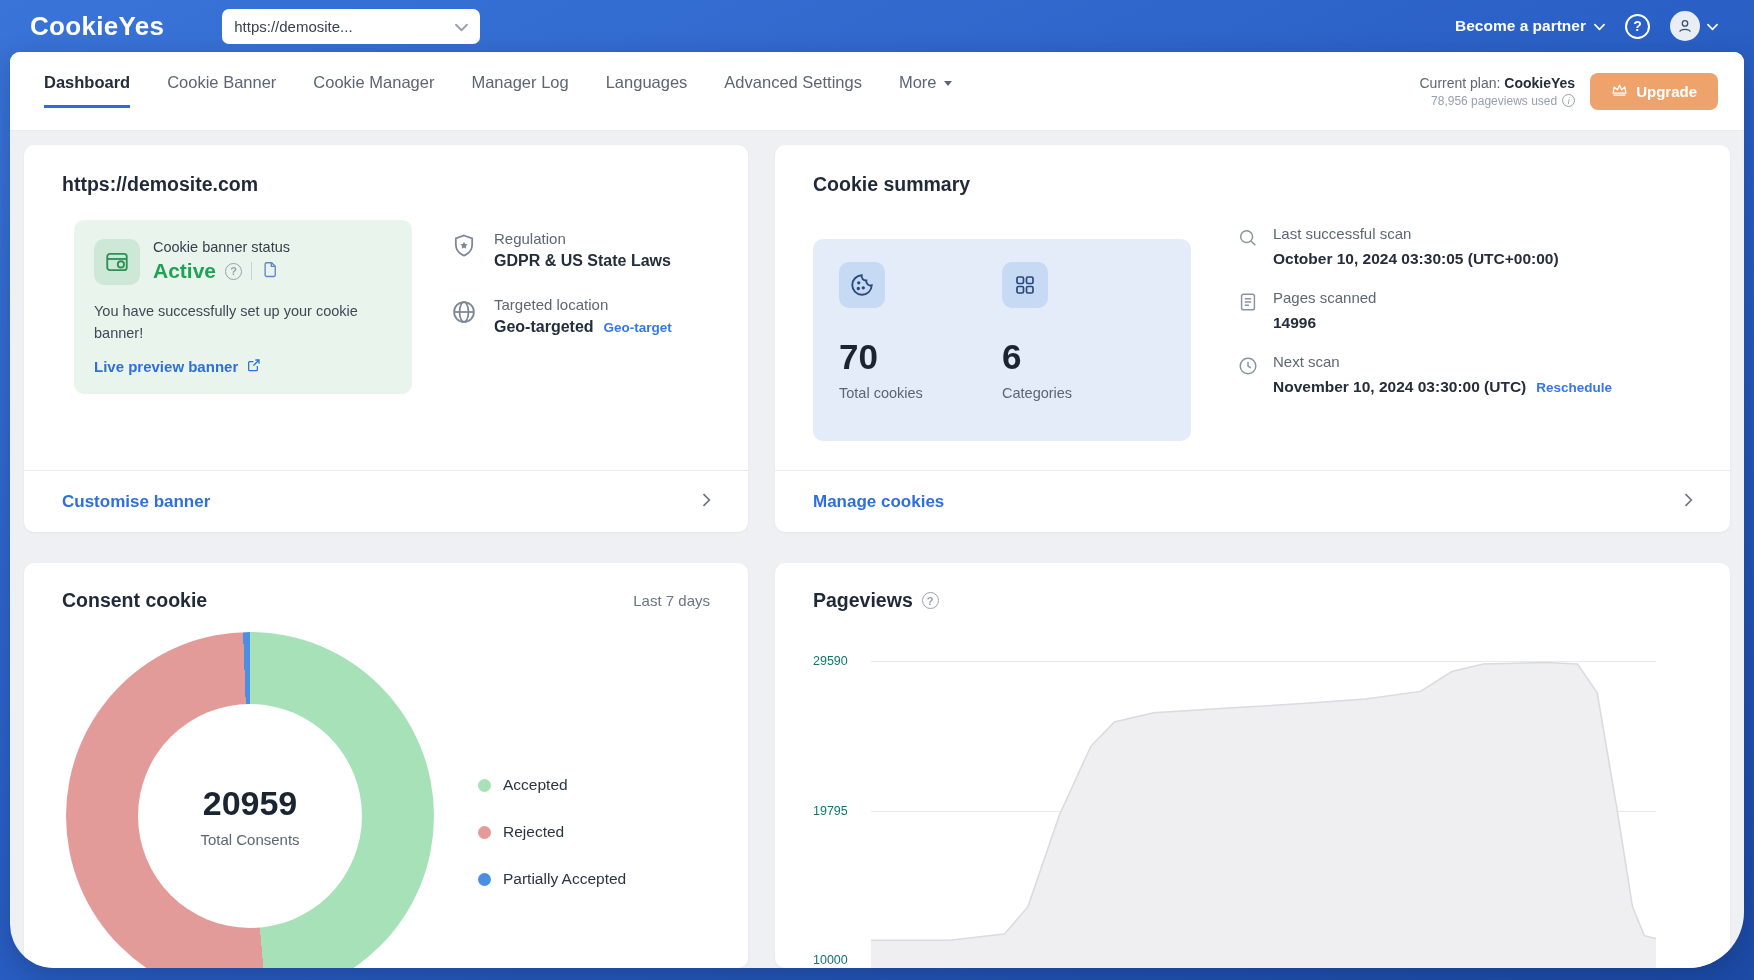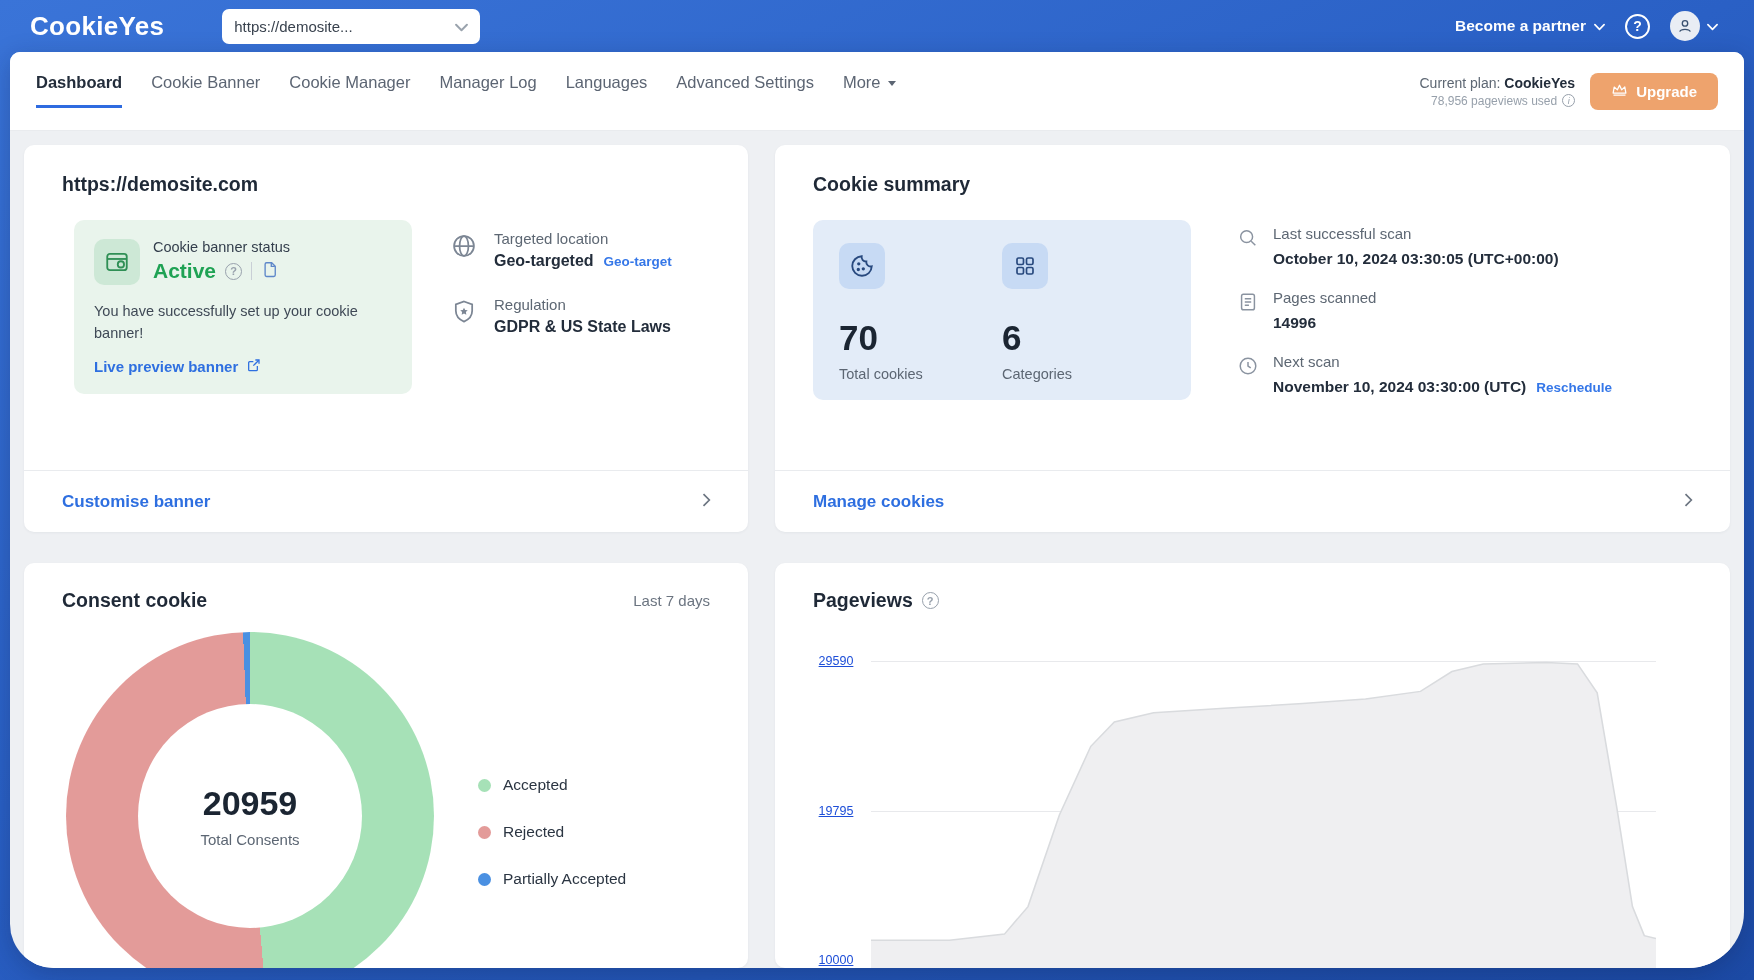--- a/index.html
+++ b/index.html
@@ -32,21 +32,21 @@
   
   .panel {
     margin:0 10px; height:916px; background:#eef0f3; overflow:hidden;
     border-radius:10px 10px 56px 44px; display:flex; flex-direction:column;
     box-shadow:0 6px 24px rgba(10,25,60,.25);
   }
 
   
   .nav { height:78px; background:#fff; display:flex; padding:0 26px; box-shadow:0 1px 0 #e9ebee; flex:0 0 auto; }
   .tabs { display:flex; gap:29px; padding-top:21px; align-items:flex-start; }
-  .tab { font-size:16.5px; color:#5c6573; padding-bottom:16px; cursor:pointer; white-space:nowrap; display:flex; align-items:center; gap:7px; }
+  .tab { font-size:16.5px; color:#5c6573; padding-bottom:16px; cursor:pointer; white-space:nowrap; display:flex; align-items:center; gap:7px;margin-left:8px; }
   .tab.active { color:#232d3b; font-weight:700; border-bottom:3px solid #2e6be0; padding-bottom:13px; }
   .caret-down { width:0; height:0; border-left:4.5px solid transparent; border-right:4.5px solid transparent; border-top:5.5px solid #5c6573; margin-top:2px; }
   .nav-right { margin-left:auto; align-self:center; display:flex; align-items:center; gap:15px; }
   .plan-col { text-align:right; }
   .plan-line1 { font-size:14px; color:#5d6773; }
   .plan-line1 b { color:#232d3b; font-weight:700; }
   .plan-line2 { font-size:12px; color:#97a0ab; margin-top:3px; display:flex; align-items:center; justify-content:flex-end; gap:5px; }
   .mini-info { width:13px; height:13px; border-radius:50%; border:1.3px solid #97a0ab; font-size:9px; display:inline-flex; align-items:center; justify-content:center; color:#97a0ab; cursor:pointer; }
   .mini-info::after { content:"i"; font-style:italic; }
   .upgrade-btn {
@@ -83,21 +83,21 @@
   .inline-link { font-size:13.5px; font-weight:600; color:#3577e8; margin-left:10px; cursor:pointer; }
   .card-footer {
     position:absolute; left:0; right:0; bottom:0; height:62px; border-top:1px solid #e9ebee;
     display:flex; align-items:center; justify-content:space-between; padding:0 32px 0 38px;
   }
   .footer-link { font-size:17px; font-weight:700; color:#2e6fe0; cursor:pointer; }
   .chev-right { color:#6b7480; cursor:pointer; }
 
   
   .card2-body { display:flex; margin-top:24px; }
-  .summary-panel { width:378px; height:180px; background:#e3ecf8; border-radius:10px; padding:23px 26px; display:flex; flex:0 0 auto; }
+  .summary-panel { width:378px; height:202px; background:#e3ecf8; border-radius:10px; padding:23px 26px; display:flex; flex:0 0 auto;margin-top:19px; }
   .stat { width:50%; }
   .tile-blue { background:#c7daf4; color:#28497e; }
   .stat-num { font-size:35px; font-weight:800; color:#1b2532; margin-top:29px; }
   .stat-label { font-size:14.5px; color:#5c6673; margin-top:8px; }
   .scan-col { margin-left:46px; margin-top:5px; display:flex; flex-direction:column; gap:21px; }
   .scan-row { display:flex; gap:14px; }
   .scan-icon { color:#8a93a0; margin-top:2px; }
   .scan-label { font-size:15px; color:#5d6773; }
   .scan-value { font-size:15.5px; font-weight:700; color:#232d3b; margin-top:8px; display:flex; align-items:baseline; }
 
@@ -111,21 +111,21 @@
   .donut-label { font-size:15px; color:#5c6673; margin-top:8px; }
   .legend { margin-left:44px; margin-top:144px; display:flex; flex-direction:column; gap:29px; }
   .legend-item { display:flex; align-items:center; gap:12px; }
   .dot { width:13px; height:13px; border-radius:50%; flex:0 0 auto; }
   .legend-label { font-size:15.5px; color:#2b3542; }
 
   
   .card4-head { display:flex; align-items:center; gap:9px; padding:26px 38px 0; }
   .chart-wrap { position:relative; margin-top:26px; height:360px; margin-left:38px; margin-right:38px; }
   .gridline { position:absolute; left:58px; right:36px; height:1px; background:#e8e9ec; }
-  .ytick { position:absolute; left:0; width:46px; text-align:center; font-size:12.5px; color:#1d4ed8; transform:translateY(-50%);text-decoration:underline; }
+  .ytick { position:absolute; left:0; width:46px; text-align:left; font-size:12.5px; color:#0f766e; transform:translateY(-50%); }
   .chart-svg { position:absolute; left:58px; top:0; width:calc(100% - 94px); height:345px; }
 </style>
 </head>
 <body>
 
 <div class="topbar">
   <div class="logo">CookieYes</div>
   <div class="url-select">
     <span>https://demosite...</span>
     <span class="chev">
@@ -235,43 +235,43 @@
                   <path d="M19.2 4.8 11 13"></path>
                   <path d="M17 13.5V19a1.5 1.5 0 0 1-1.5 1.5H5.5A1.5 1.5 0 0 1 4 19V8.5A1.5 1.5 0 0 1 5.5 7H11"></path>
                 </svg>
             </span>
           </div>
         </div>
         <div class="meta-col">
           <div class="meta-row">
             <span class="meta-icon">
               <svg width="28" height="28" viewBox="0 0 24 24" fill="none" stroke="currentColor" stroke-width="1.5">
+                  <path d="M12 3 19 5.5 V11 c0 4.5-3 7.6-7 9.2 C8 18.6 5 15.5 5 11 V5.5 Z"></path>
+                  <path d="M12 8.3l1 2 2.2.3-1.6 1.5.4 2.2-2-1-2 1 .4-2.2L8.8 10.6l2.2-.3Z" fill="currentColor" stroke="none"></path>
+                </svg>
+            </span>
+            <div>
+              <div class="meta-label">Regulation</div>
+              <div class="meta-value">GDPR &amp; US State Laws</div>
+            </div>
+          </div>
+          <div class="meta-row">
+            <span class="meta-icon">
+              <svg width="28" height="28" viewBox="0 0 24 24" fill="none" stroke="currentColor" stroke-width="1.5">
                   <circle cx="12" cy="12" r="8.5"></circle>
                   <ellipse cx="12" cy="12" rx="3.8" ry="8.5"></ellipse>
                   <path d="M3.5 12h17"></path>
                 </svg>
             </span>
             <div>
               <div class="meta-label">Targeted location</div>
               <div class="meta-value">
                 <span>Geo-targeted</span>
                 <span class="inline-link">Geo-target</span>
               </div>
-            </div>
-          </div>
-          <div class="meta-row">
-            <span class="meta-icon">
-              <svg width="28" height="28" viewBox="0 0 24 24" fill="none" stroke="currentColor" stroke-width="1.5">
-                  <path d="M12 3 19 5.5 V11 c0 4.5-3 7.6-7 9.2 C8 18.6 5 15.5 5 11 V5.5 Z"></path>
-                  <path d="M12 8.3l1 2 2.2.3-1.6 1.5.4 2.2-2-1-2 1 .4-2.2L8.8 10.6l2.2-.3Z" fill="currentColor" stroke="none"></path>
-                </svg>
-            </span>
-            <div>
-              <div class="meta-label">Regulation</div>
-              <div class="meta-value">GDPR &amp; US State Laws</div>
             </div>
           </div>
         </div>
       </div>
       <div class="card-footer">
         <span class="footer-link">Customise banner</span>
         <span class="chev-right">
           <svg width="20" height="20" viewBox="0 0 24 24" fill="none" stroke="currentColor" stroke-width="2">
               <path d="M9 5l7 7-7 7"></path>
             </svg>

